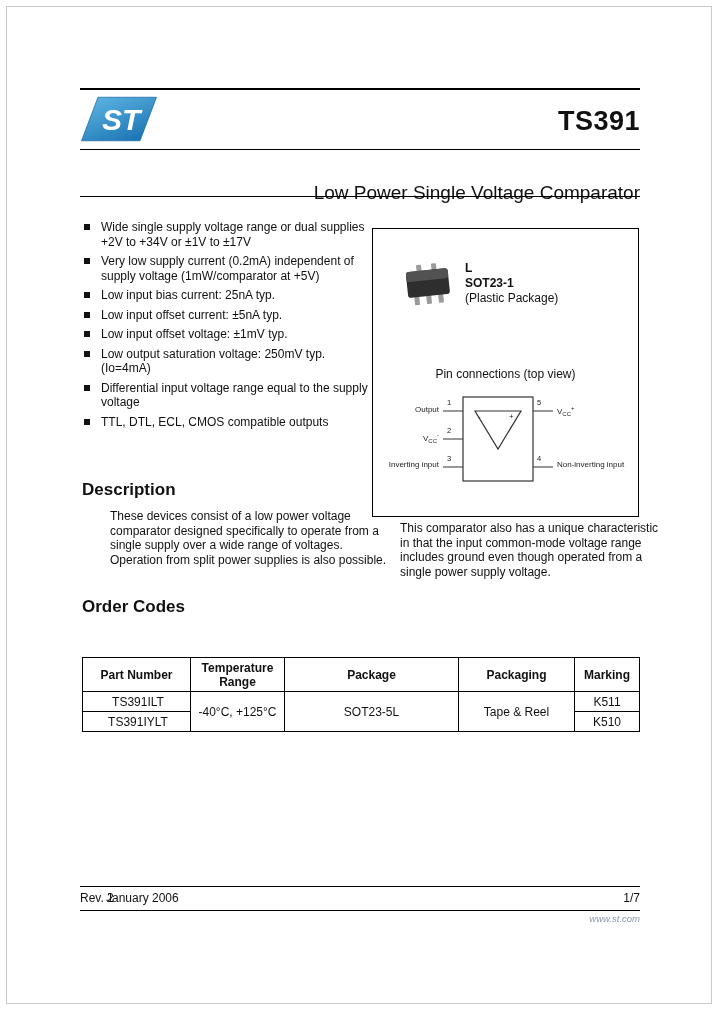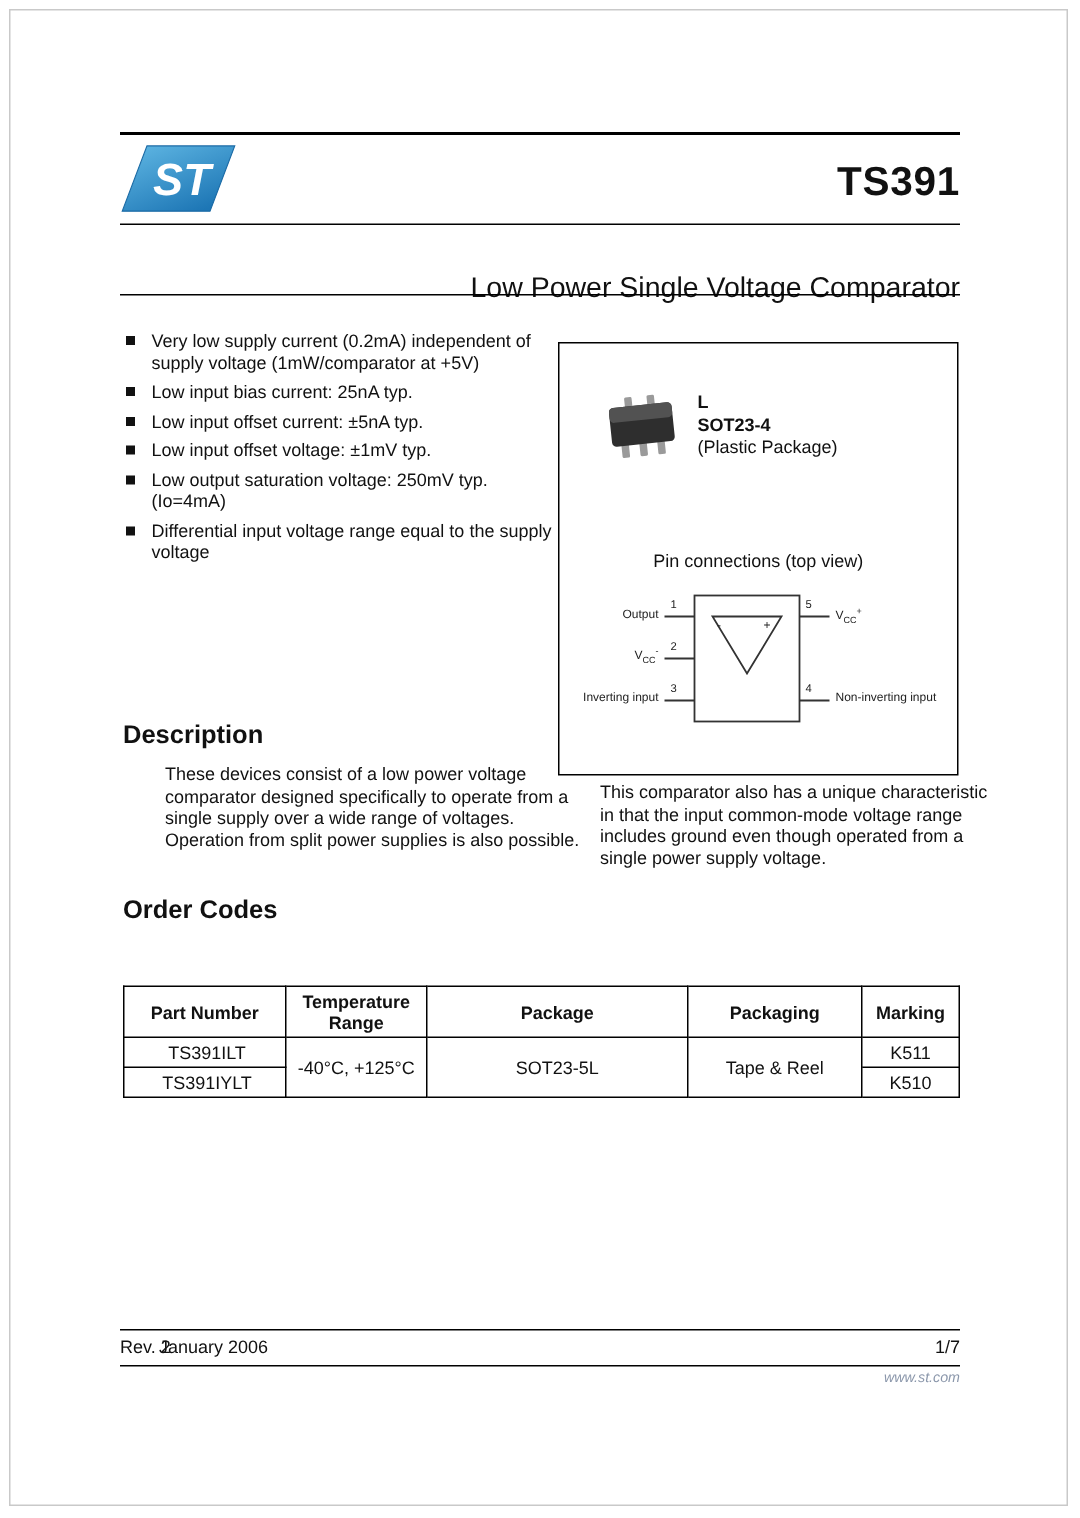--- a/index.html
+++ b/index.html
@@ -79,26 +79,28 @@
   </svg>
 </div>
 
 <div class="part-title">TS391</div>
 
 <div class="rule" id="rule-header"></div>
 <div class="subtitle">Low Power Single Voltage Comparator</div>
 <div class="rule" id="rule-subtitle"></div>
 
 <ul class="features">
+  <li>Wide single supply voltage range or dual supplies +2V to +34V or ±1V to ±17V</li>
   <li>Very low supply current (0.2mA) independent of supply voltage (1mW/comparator at +5V)</li>
   <li>Low input bias current: 25nA typ.</li>
   <li>Low input offset current: ±5nA typ.</li>
   <li>Low input offset voltage: ±1mV typ.</li>
   <li>Low output saturation voltage: 250mV typ. (Io=4mA)</li>
   <li>Differential input voltage range equal to the supply voltage</li>
+  <li>TTL, DTL, ECL, CMOS compatible outputs</li>
 </ul>
 
 <div class="sec-heading" id="desc-heading">Description</div>
 <p class="body-text" id="desc-text">These devices consist of a low power voltage comparator designed specifically to operate from a single supply over a wide range of voltages. Operation from split power supplies is also possible.</p>
 
 <div class="pkg-box">
   <div class="pkg-img">
     <svg viewBox="0 0 62 52" width="100%" height="100%">
       <g transform="rotate(-6 31 26)">
         <rect x="16" y="34" width="5" height="12" rx="1" fill="#9a9a9a"></rect>
@@ -106,21 +108,21 @@
         <rect x="40" y="34" width="5" height="12" rx="1" fill="#9a9a9a"></rect>
         <rect x="21" y="6" width="5" height="12" rx="1" fill="#9a9a9a"></rect>
         <rect x="36" y="6" width="5" height="12" rx="1" fill="#9a9a9a"></rect>
         <rect x="10" y="12" width="42" height="26" rx="3" fill="#2e2e2e"></rect>
         <rect x="10" y="12" width="42" height="10" rx="3" fill="#525252"></rect>
       </g>
     </svg>
   </div>
   <div class="pkg-labels">
     <div class="pkg-variant">L</div>
-    <div class="pkg-name">SOT23-4</div>
+    <div class="pkg-name">SOT23-1</div>
     <div class="pkg-type">(Plastic Package)</div>
   </div>
   <div class="pin-title">Pin connections (top view)</div>
   <div class="pin-diagram">
     <svg class="pin-svg" viewBox="0 0 246 100">
       <rect x="80" y="8" width="70" height="84" fill="none" stroke="#333" stroke-width="1.2"></rect>
       <path d="M92,22 L138,22 L115,60 Z" fill="none" stroke="#333" stroke-width="1.2"></path>
       <path d="M60,22 H80 M60,50 H80 M60,78 H80 M150,22 H170 M150,78 H170" stroke="#333" stroke-width="1.2"></path>
     </svg>
     <span class="pnum" style="left:64px;top:9px">1</span>

